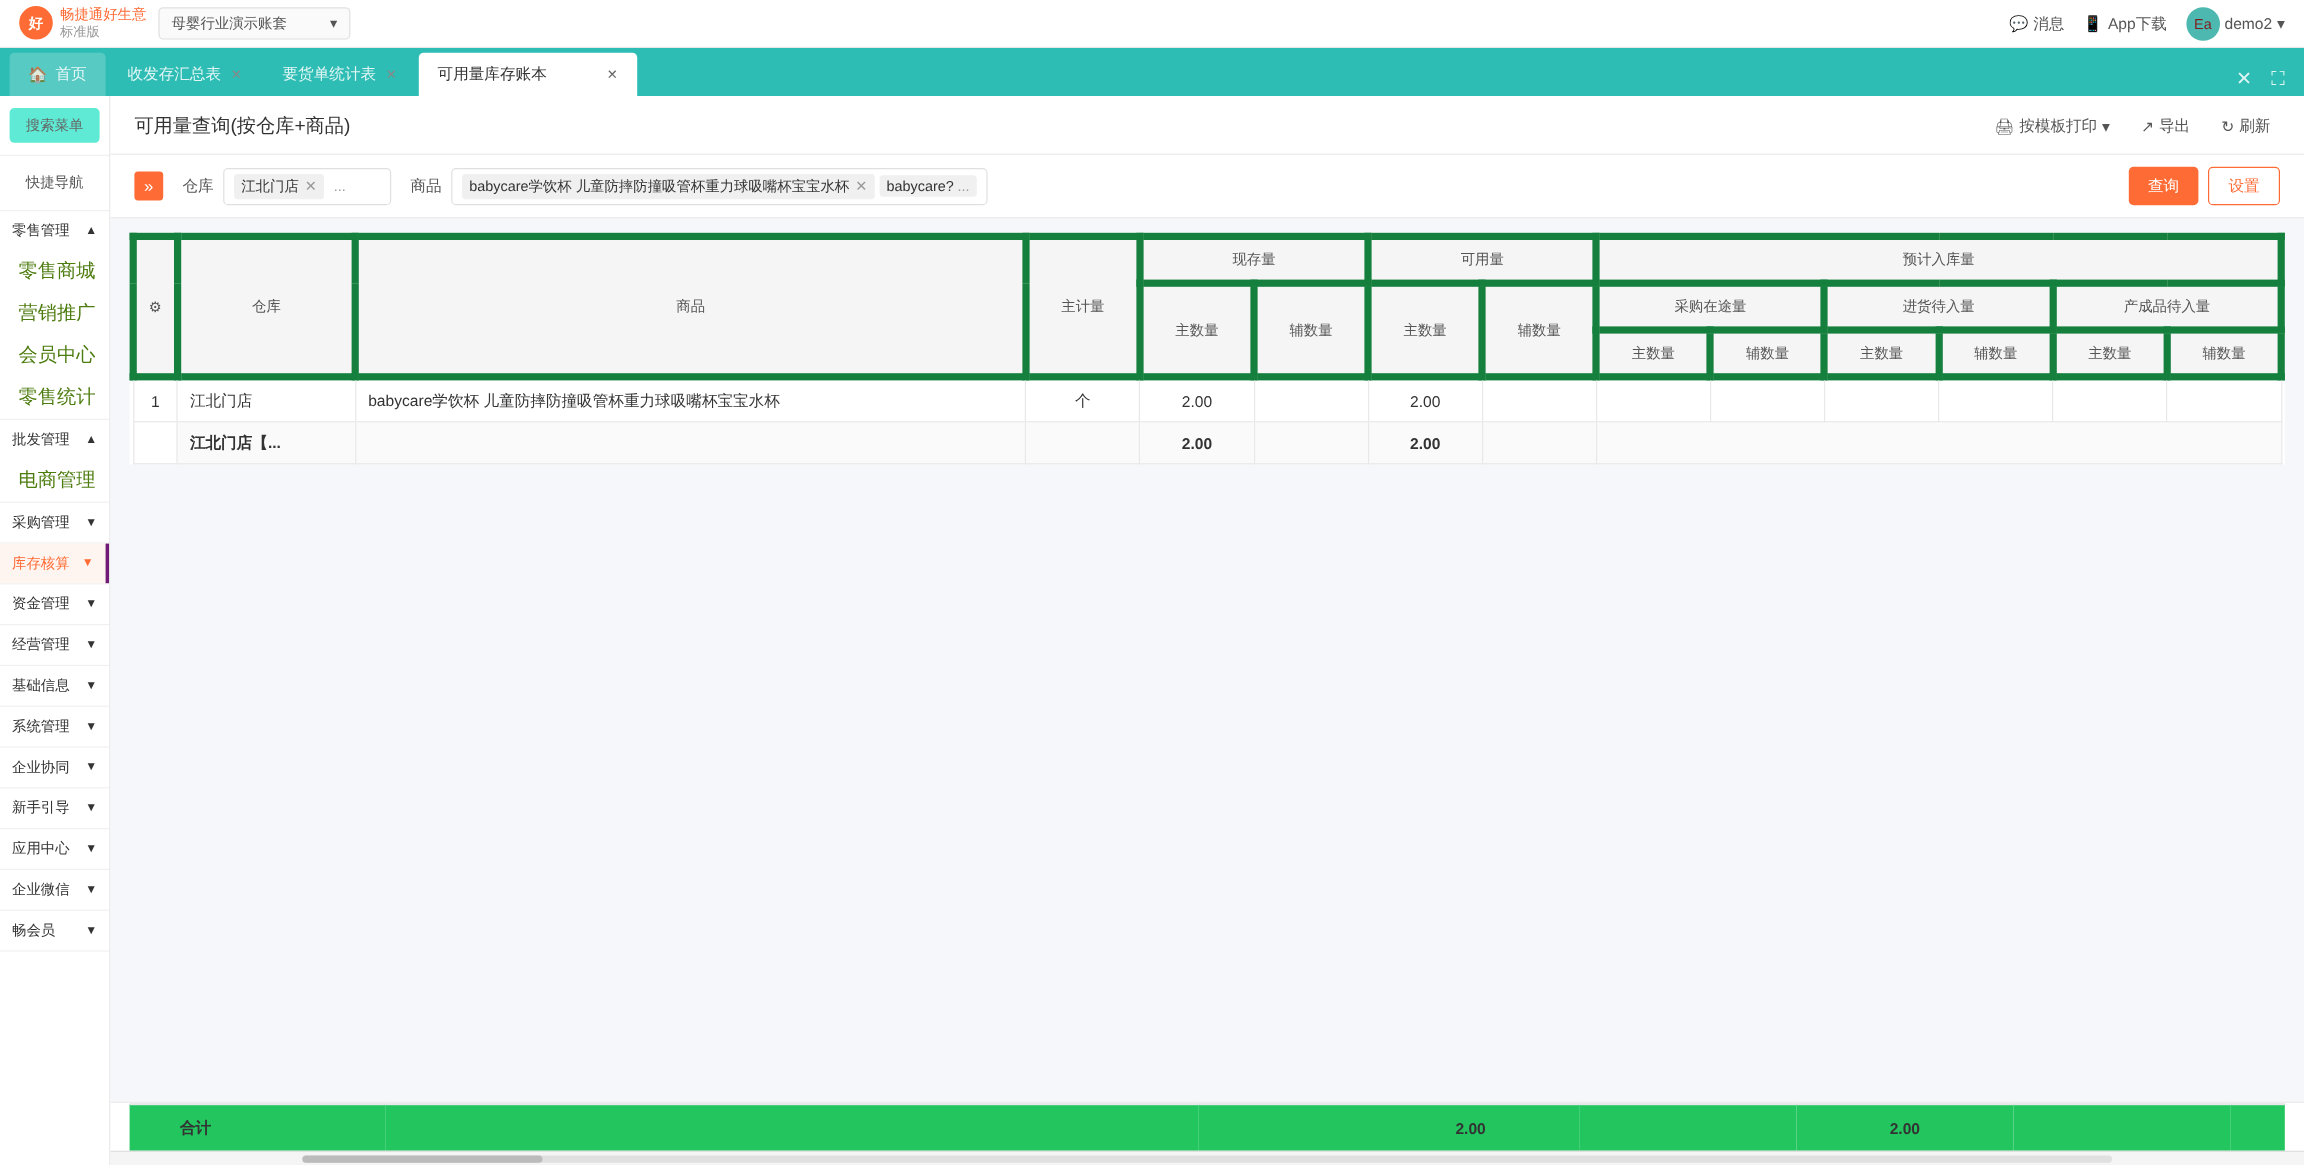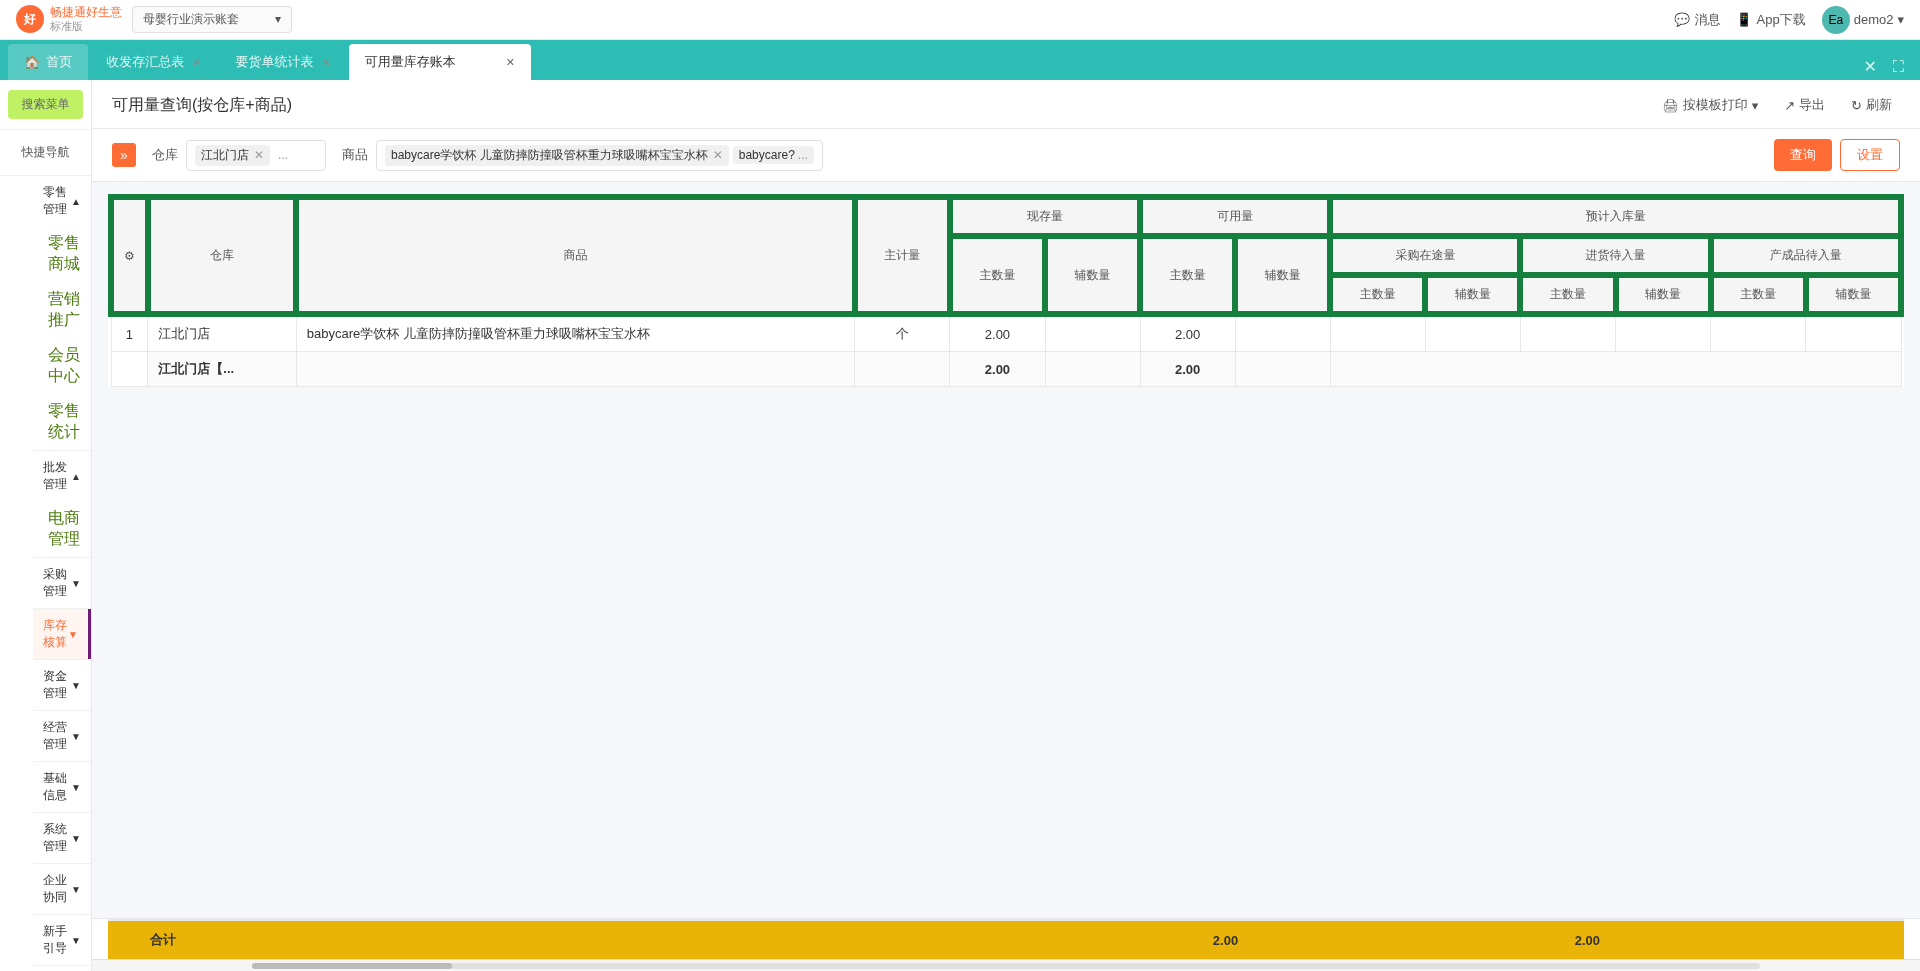--- a/index.html
+++ b/index.html
@@ -8,43 +8,43 @@
     
     .top-bar { height: 40px; background: #fff; border-bottom: 1px solid #e8e8e8; display: flex; align-items: center; justify-content: space-between; padding: 0 16px; flex-shrink: 0; }
     .top-bar-left { display: flex; align-items: center; gap: 10px; }
     .logo-area { display: flex; align-items: center; gap: 6px; }
     .logo-icon { width: 28px; height: 28px; background: #ff6b35; border-radius: 50%; display: flex; align-items: center; justify-content: center; color: white; font-size: 12px; font-weight: bold; }
     .logo-text { font-size: 12px; color: #ff6b35; line-height: 1.2; }
     .version-badge { font-size: 11px; color: #999; }
     .industry-selector { display: flex; align-items: center; gap: 4px; padding: 4px 10px; border: 1px solid #e0e0e0; border-radius: 4px; background: #fafafa; cursor: pointer; font-size: 12px; color: #555; min-width: 160px; }
     .top-bar-right { display: flex; align-items: center; gap: 16px; font-size: 13px; color: #555; }
     .top-bar-right-item { display: flex; align-items: center; gap: 4px; cursor: pointer; }
-    .user-avatar { width: 28px; height: 28px; border-radius: 50%; background: #4db8b0; display: flex; align-items: center; justify-content: center; color: #000000; font-size: 12px; }
+    .user-avatar { width: 28px; height: 28px; border-radius: 50%; background: #4db8b0; display: flex; align-items: center; justify-content: center; color: #7f1d1d; font-size: 12px; }
 
     
     .nav-tabs { height: 40px; background: #2ebdb4; display: flex; align-items: flex-end; padding: 0 0 0 0; flex-shrink: 0; position: relative; }
     .nav-tab { height: 36px; padding: 0 16px; display: flex; align-items: center; gap: 6px; font-size: 13px; color: rgba(255,255,255,0.85); cursor: pointer; border-radius: 4px 4px 0 0; margin-left: 2px; background: transparent; white-space: nowrap; }
     .nav-tab:first-child { margin-left: 8px; }
     .nav-tab.home { background: rgba(255,255,255,0.2); }
     .nav-tab.active { background: #fff; color: #333; font-weight: 500; gap: 48px; }
     .nav-tab .close-x { font-size: 11px; color: #888; margin-left: 2px; }
     .nav-tab.active .close-x { color: #666; }
     .nav-tab-actions { margin-left: auto; display: flex; align-items: center; gap: 8px; padding-right: 12px; }
     .nav-action-btn { color: rgba(255,255,255,0.85); cursor: pointer; font-size: 16px; padding: 4px; }
 
     
     .main-area { display: flex; flex: 1; overflow: hidden; }
 
     
     .sidebar { width: 92px; background: #fff; border-right: 1px solid #e8e8e8; display: flex; flex-direction: column; flex-shrink: 0; overflow-y: auto; }
     .sidebar-search { padding: 10px 8px; border-bottom: 1px solid #f0f0f0; }
-    .sidebar-search-btn { width: 100%; padding: 6px; background: #bef264; border: none; border-radius: 4px; font-size: 12px; color: #666; cursor: pointer; text-align: center; }
+    .sidebar-search-btn { width: 100%; padding: 6px; background: #5eead4; border: none; border-radius: 4px; font-size: 12px; color: #666; cursor: pointer; text-align: center; }
     .sidebar-nav { padding: 6px 0; border-bottom: 1px solid #f0f0f0; }
     .sidebar-nav-item { padding: 8px 10px; font-size: 12px; color: #555; cursor: pointer; text-align: center; }
-    .sidebar-group { border-bottom: 1px solid #f0f0f0; margin-left: 33px; }
+    .sidebar-group { border-bottom: 1px solid #f0f0f0; }
     .sidebar-group-header { padding: 8px 10px; font-size: 12px; color: #333; font-weight: 500; display: flex; align-items: center; justify-content: space-between; cursor: pointer; }
     .sidebar-group-item { padding: 7px 10px 7px 14px; font-size: 16px; color: #4d7c0f; cursor: pointer; text-align: center; }
     .arrow-icon { font-size: 10px; }
 
     
     .content-panel { flex: 1; overflow: hidden; display: flex; flex-direction: column; background: #f5f7fa; }
     .page-header { background: #fff; padding: 12px 20px 10px; display: flex; align-items: center; justify-content: space-between; border-bottom: 1px solid #e8e8e8; flex-shrink: 0; }
     .page-title { font-size: 16px; font-weight: 500; color: #333; }
     .page-actions { display: flex; align-items: center; gap: 10px; }
     .page-action-btn { display: flex; align-items: center; gap: 4px; font-size: 13px; color: #555; cursor: pointer; padding: 4px 8px; border-radius: 4px; }
@@ -65,21 +65,21 @@
     
     .table-container { flex: 1; overflow: auto; padding: 12px 16px; }
     .data-table { width: 100%; border-collapse: collapse; background: #fff; border: 1px solid #e8e8e8; }
     .data-table th { background: #f5f5f5; padding: 8px 10px; font-size: 12px; color: #555; font-weight: 500; border: 6px solid #15803d; text-align: center; white-space: nowrap; }
     .data-table td { padding: 8px 10px; font-size: 13px; color: #333; border: 1px solid #e8e8e8; text-align: center; }
     .group-header-row td { background: #fafafa; font-weight: 500; }
     .th-group { background: #f0f0f0; }
     .checkbox-cell { width: 32px; }
     
     
-    .total-row { background: #eab308; border-top: 2px solid #e8e8e8; }
+    .total-row { background: #22c55e; border-top: 2px solid #e8e8e8; }
     .total-row td { font-weight: 600; color: #333; padding: 10px; }
 
     
     ::-webkit-scrollbar { width: 6px; height: 6px; }
     ::-webkit-scrollbar-track { background: #f1f1f1; }
     ::-webkit-scrollbar-thumb { background: #ccc; border-radius: 3px; }
 
     
     .table-bottom-scroll { height: 12px; background: #f5f5f5; border-top: 1px solid #e0e0e0; display: flex; align-items: center; padding: 0 160px; flex-shrink: 0; }
     .scroll-track { flex: 1; height: 6px; background: #e0e0e0; border-radius: 3px; position: relative; }

